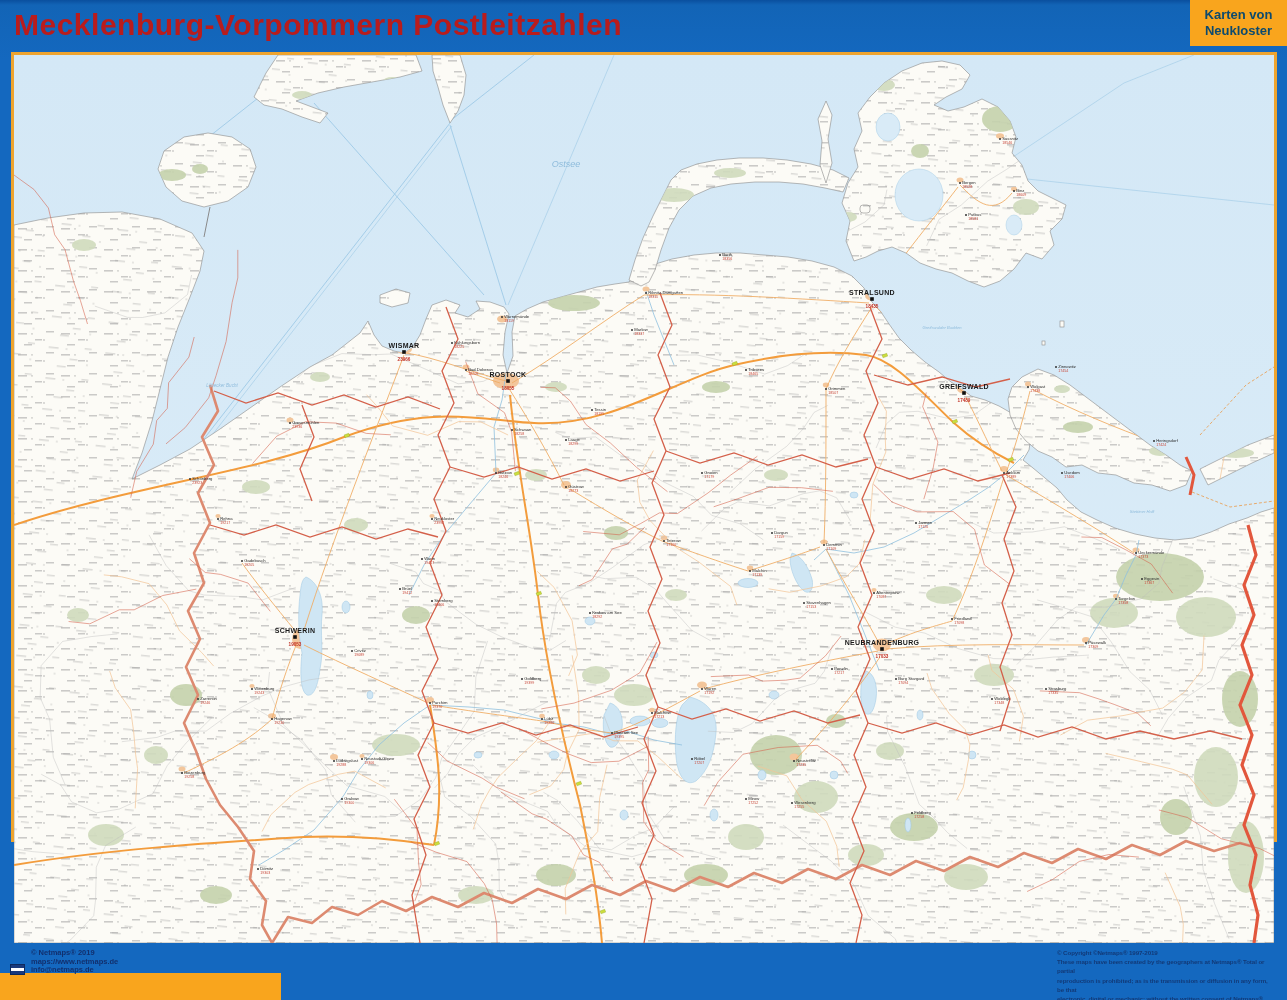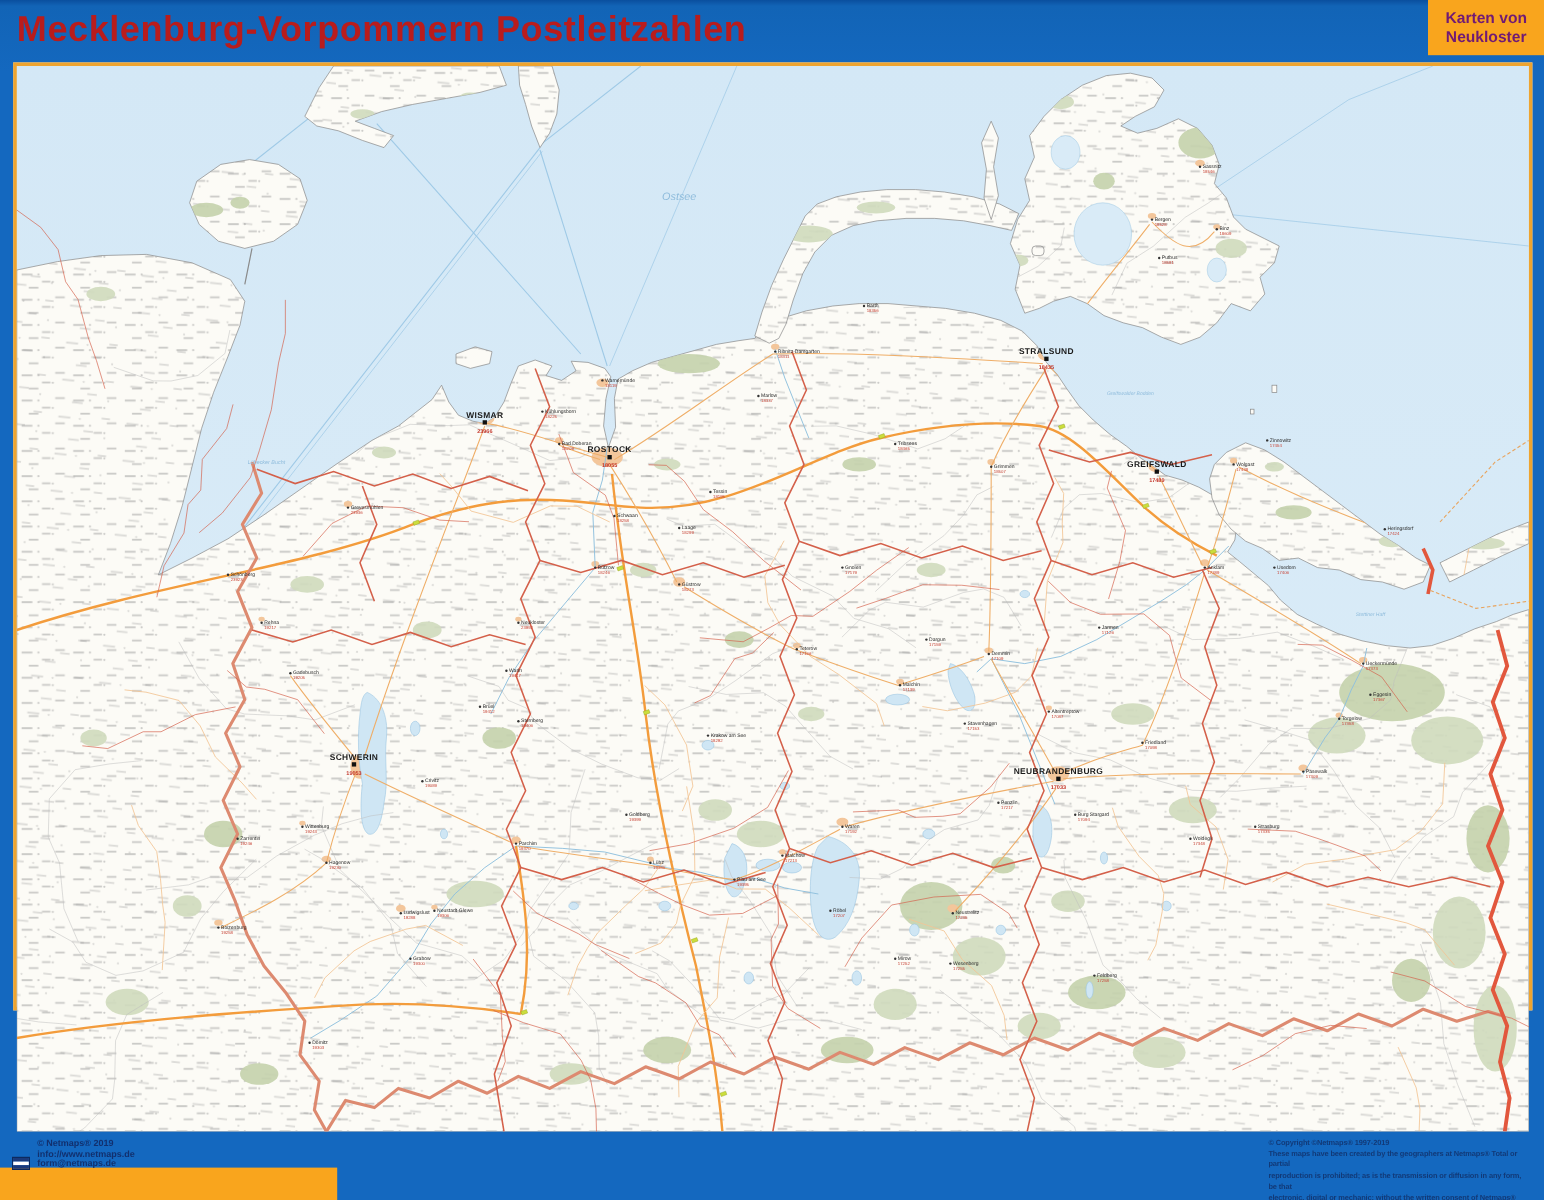--- a/index.html
+++ b/index.html
@@ -7,21 +7,21 @@
     position:relative;width:1287px;height:1000px;overflow:hidden;
     background:linear-gradient(180deg,#0a4f9e 0px,#1264b6 5px,#1468bf 60px,#1468bf 100%);
     font-family:"Liberation Sans", sans-serif;
   }
   .page-title{
     position:absolute;left:14px;top:8px;
     font-size:30px;font-weight:bold;color:#b91c1c;letter-spacing:.5px;white-space:nowrap;
   }
   .badge{
     position:absolute;right:0;top:0;width:97px;height:46px;
-    background:#f9a51d;color:#701a75;font-weight:bold;font-size:13px;line-height:16px;
+    background:#f9a51d;color:#0c4a6e;font-weight:bold;font-size:13px;line-height:16px;
     text-align:center;padding-top:7px;box-sizing:border-box;
   }
   .map-frame{
     position:absolute;left:11px;top:52px;width:1266px;height:790px;
     border:3px solid #eea42f;box-sizing:border-box;background:#d9ebf7;
   }
   .map-frame svg{display:block;}
   .orange-bar{
     position:absolute;left:0;top:973px;width:281px;height:27px;background:#f9a51d;
   }
@@ -829,22 +829,22 @@
 <div class="orange-bar"></div>
 
 <div class="footer-left">
   <span class="flag">
     <span class="s1" style="display:block"></span>
       <span class="s2" style="display:block"></span>
       <span class="s3" style="display:block"></span>
   </span>
   <div class="txt">
     <div>© Netmaps® 2019</div>
-    <div>info://www.netmaps.de</div>
-    <div>form@netmaps.de</div>
+    <div>maps://www.netmaps.de</div>
+    <div>info@netmaps.de</div>
   </div>
 </div>
 
 <div class="footer-right">
   <div>© Copyright ©Netmaps® 1997-2019</div>
   <div>These maps have been created by the geographers at Netmaps® Total or partial</div>
   <div>reproduction is prohibited; as is the transmission or diffusion in any form, be that</div>
   <div>electronic, digital or mechanic; without the written consent of Netmaps®</div>
 
 </div>

